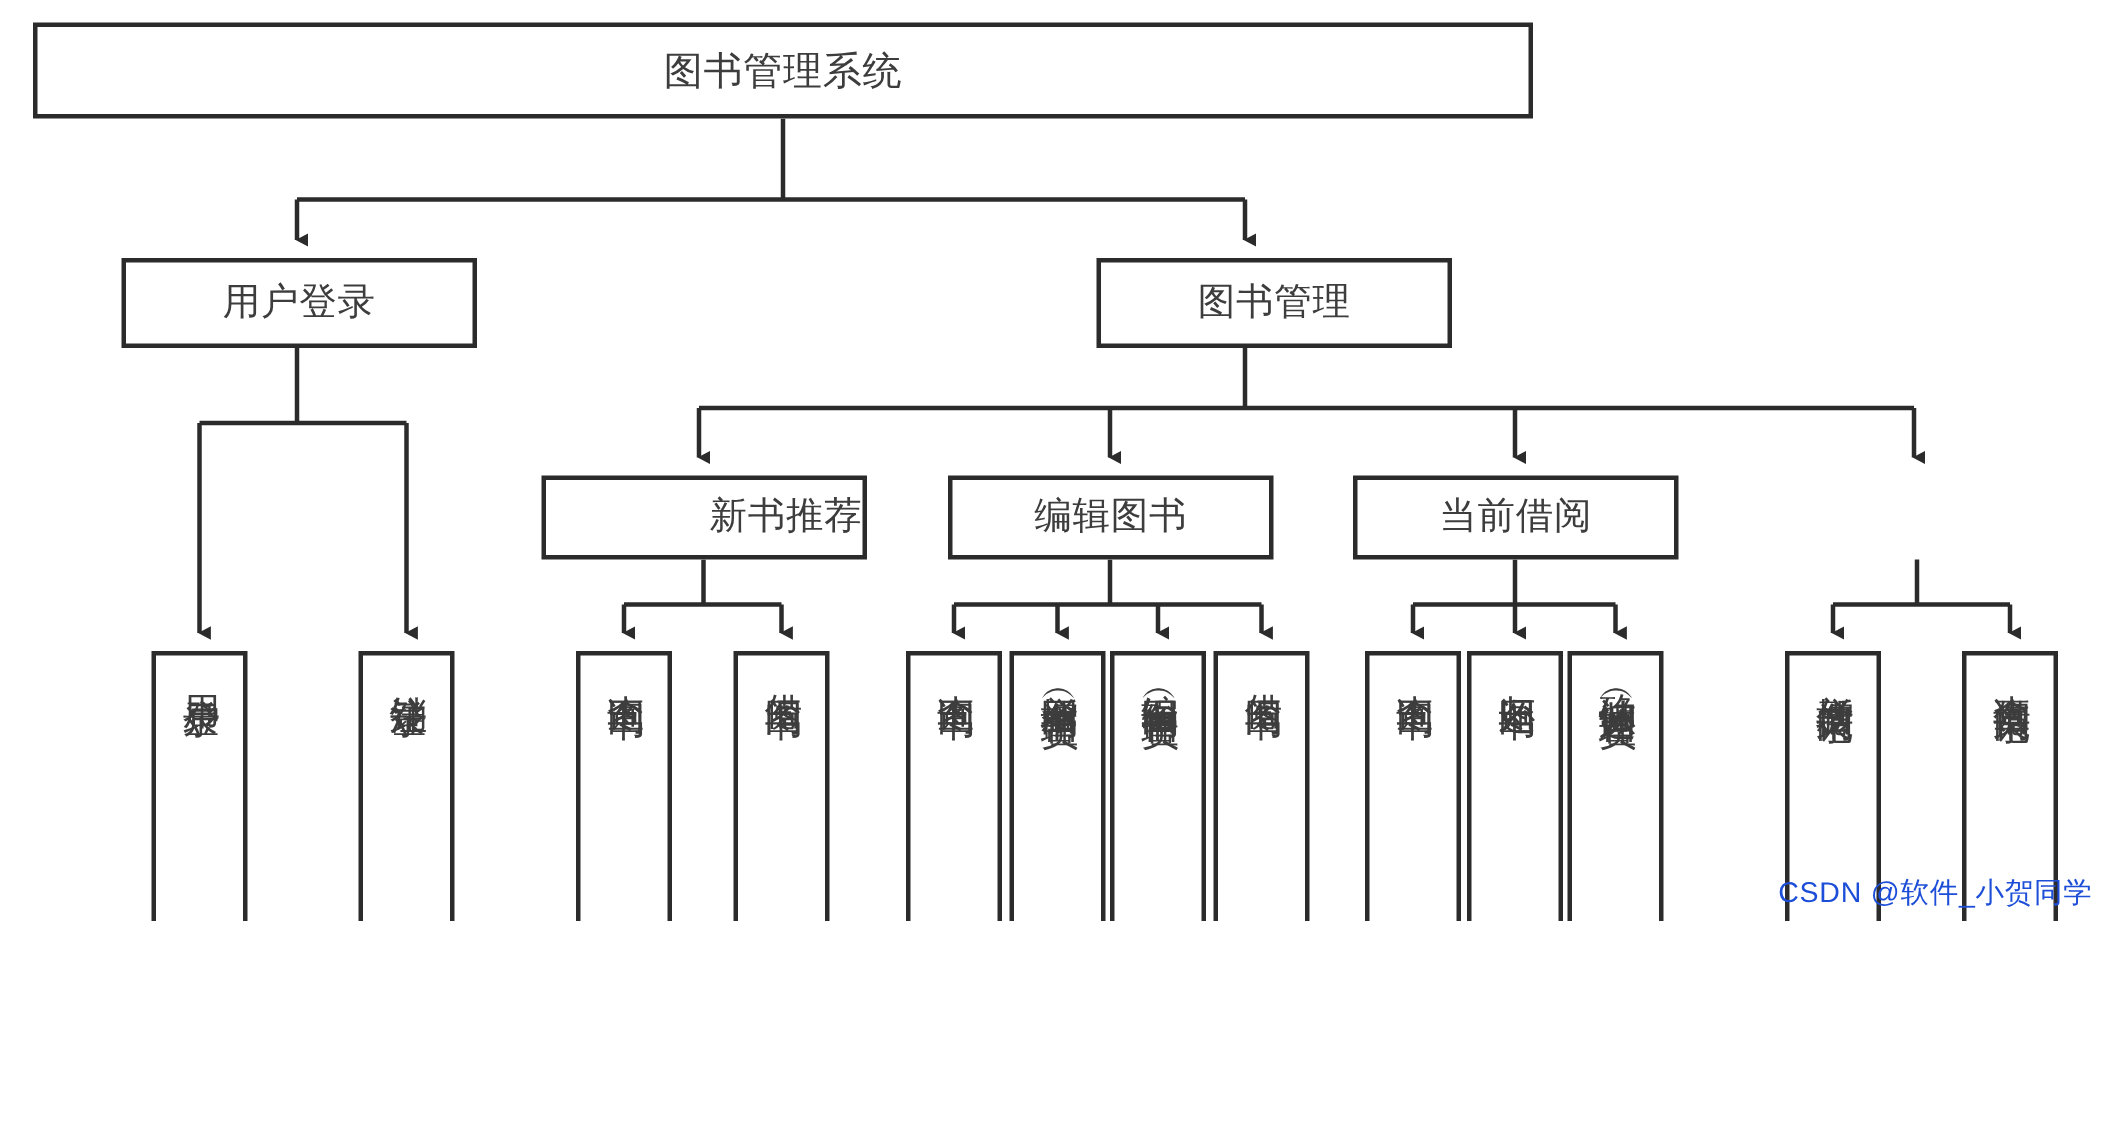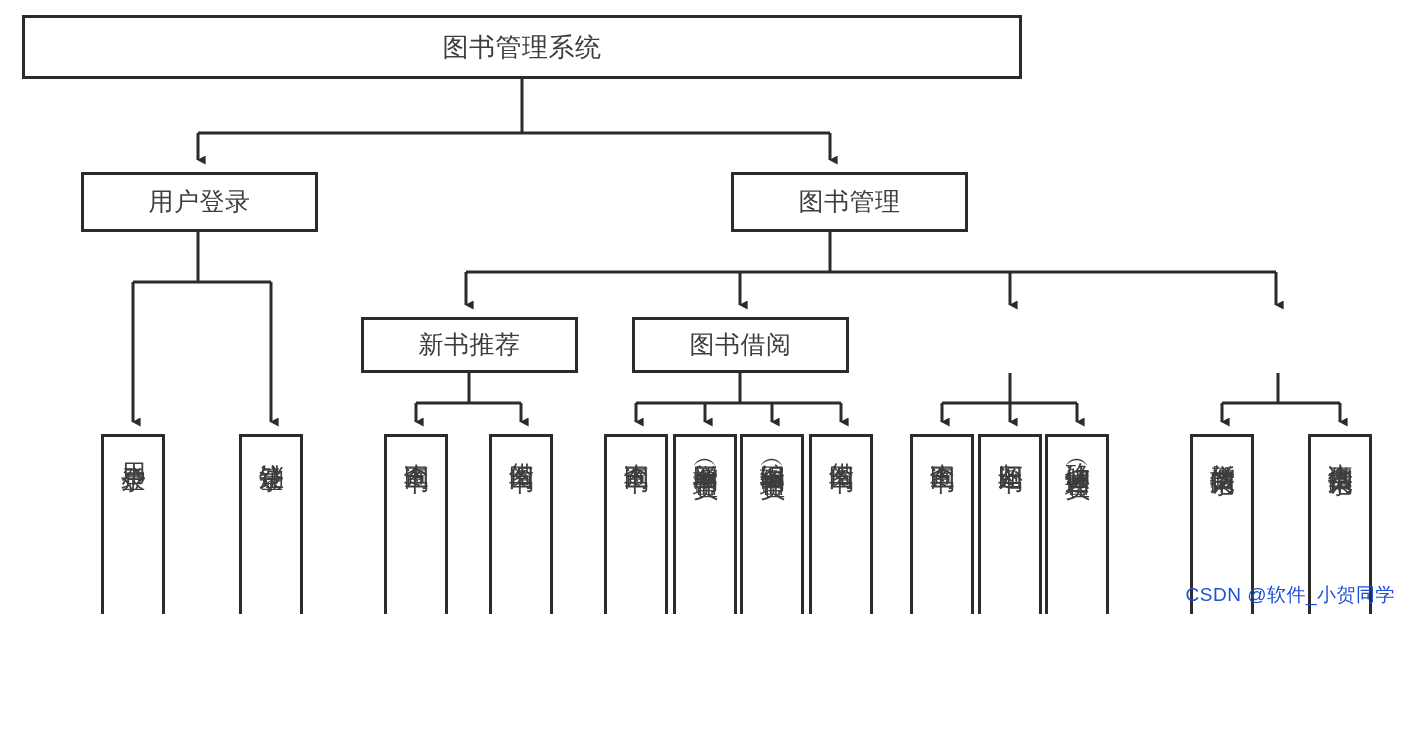--- a/index.html
+++ b/index.html
@@ -138,25 +138,28 @@
     <span class="label">图书管理系统</span>
   </div>
 
   <div class="node h" style="left:81px; top:172px; width:237px; height:60px;">
     <span class="label">用户登录</span>
   </div>
   <div class="node h" style="left:711px; top:172px; width:237px; height:60px;margin-left:20px;">
     <span class="label">图书管理</span>
   </div>
 
-  <div class="node h" style="left:361px; top:317px; width:217px; height:56px;">
+  <div class="node h" style="left:361px; top:317px; width:217px; height:56px;justify-content:flex-end;">
     <span class="label">新书推荐</span>
   </div>
   <div class="node h" style="left:632px; top:317px; width:217px; height:56px;">
-    <span class="label">图书借阅</span>
+    <span class="label">编辑图书</span>
+  </div>
+  <div class="node h" style="left:902px; top:317px; width:217px; height:56px;">
+    <span class="label">当前借阅</span>
   </div>
 
   <div class="node v" style="left:101px; top:434px; width:64px; height:301px;">
     <span class="label">用户登录</span>
   </div>
   <div class="node v" style="left:239px; top:434px; width:64px; height:301px;">
     <span class="label">注销登录</span>
   </div>
 
   <div class="node v" style="left:384px; top:434px; width:64px; height:301px;">

